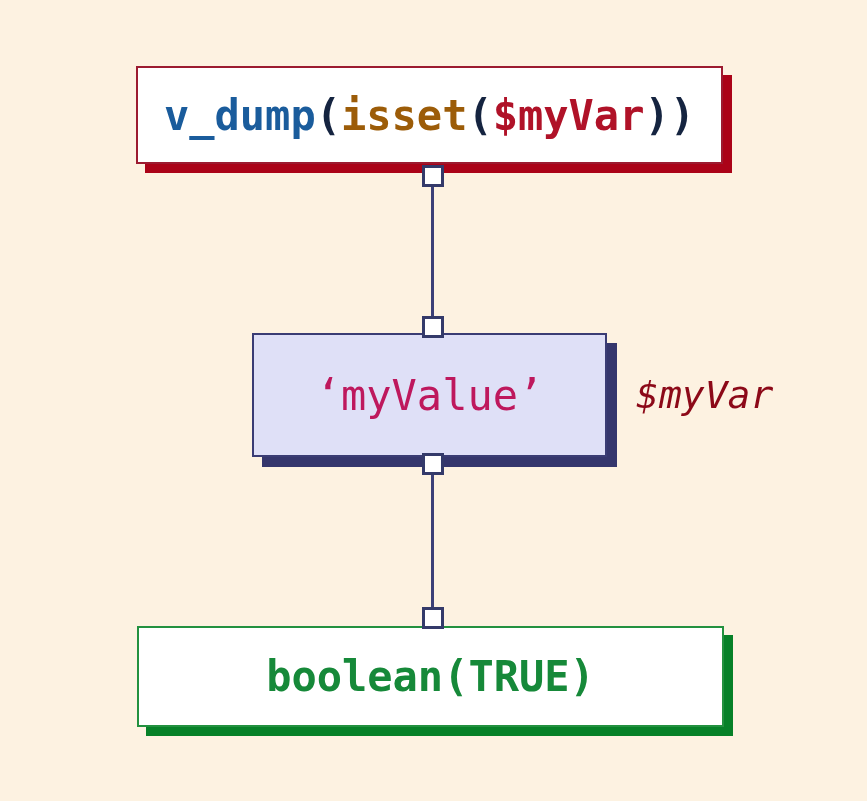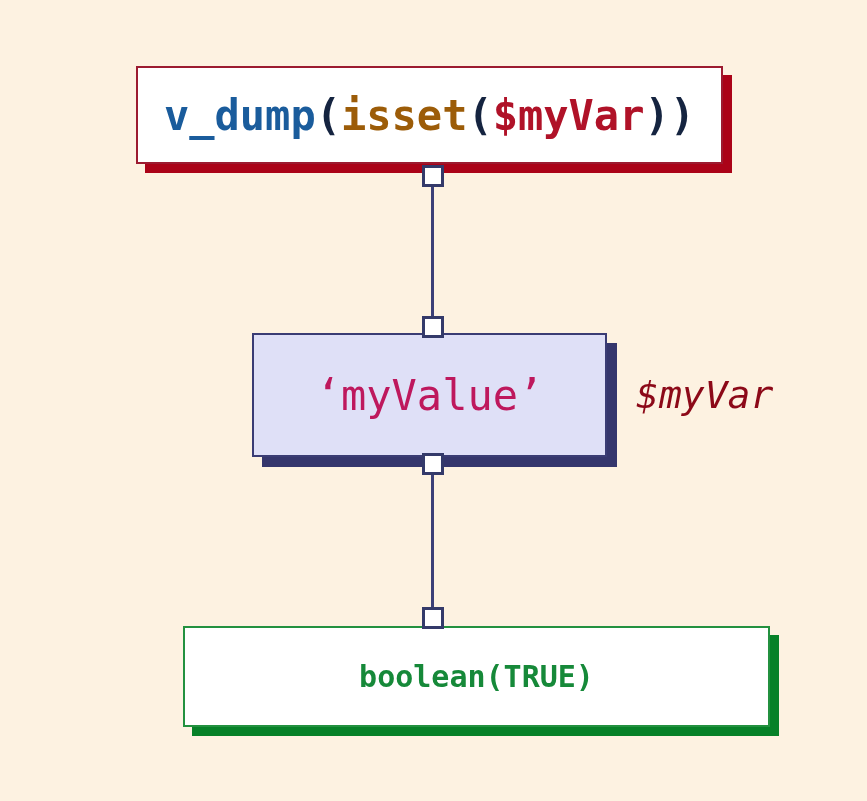--- a/index.html
+++ b/index.html
@@ -34,23 +34,22 @@
     box-shadow: 10px 10px 0 0 var(--shadow-color);
     font-weight: normal;
     font-size: 42px;
     white-space: pre;
   }
   .result-box {
     left: 137px; top: 626px;
     width: 587px; height: 101px;
     box-shadow: 9px 9px 0 0 var(--shadow-color);
     font-weight: bold;
-    font-size: 30px;
+    font-size: 42px;
     white-space: pre;
-    margin-left: 46px;
   }
   .annotation {
     position: absolute;
     left: 636px; top: 372px;
     height: 46px;
     display: flex;
     align-items: center;
     font-style: italic;
     font-weight: normal;
     font-size: 38px;

